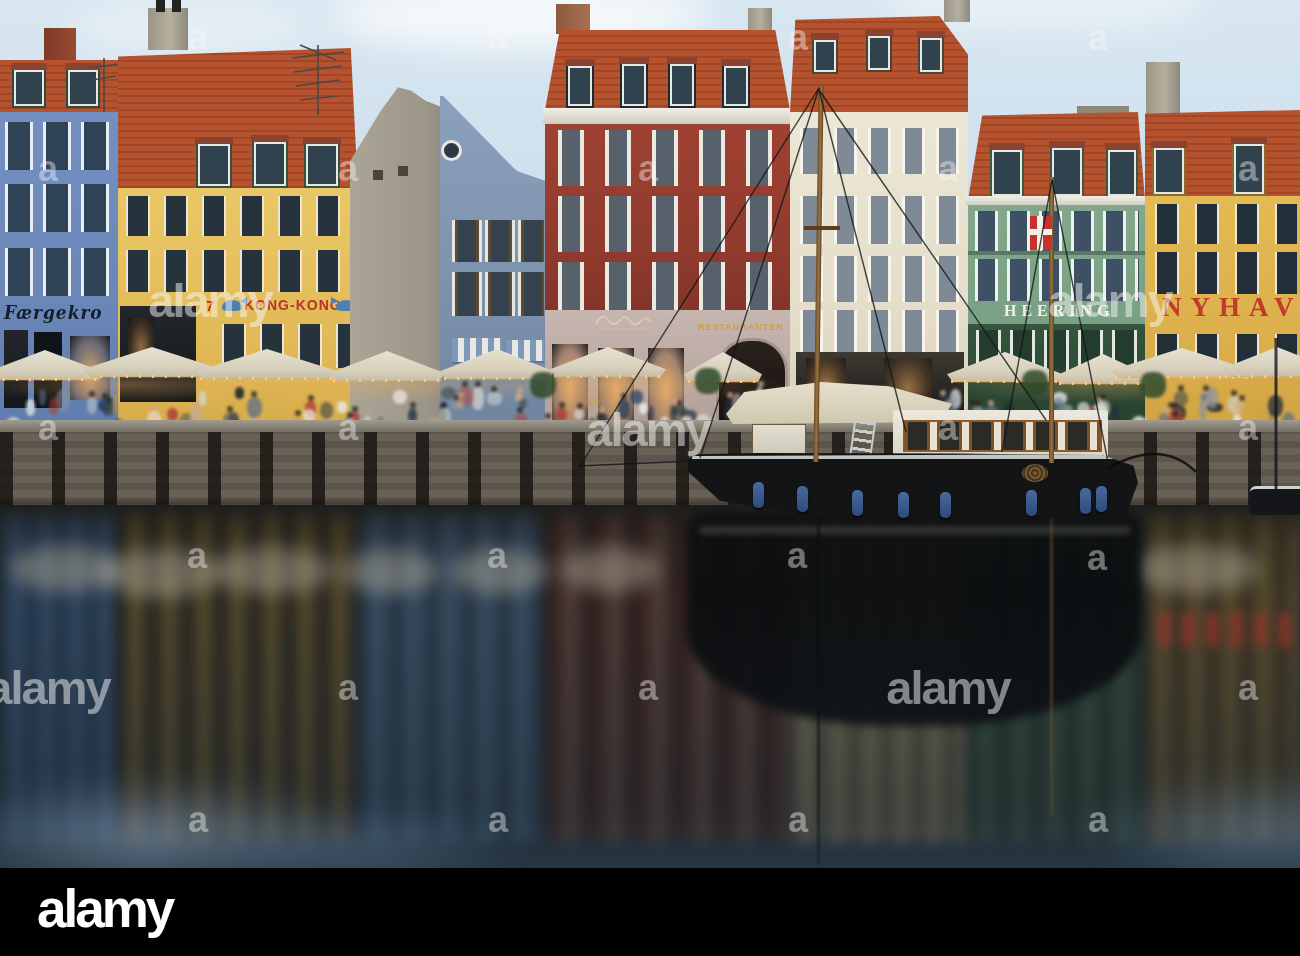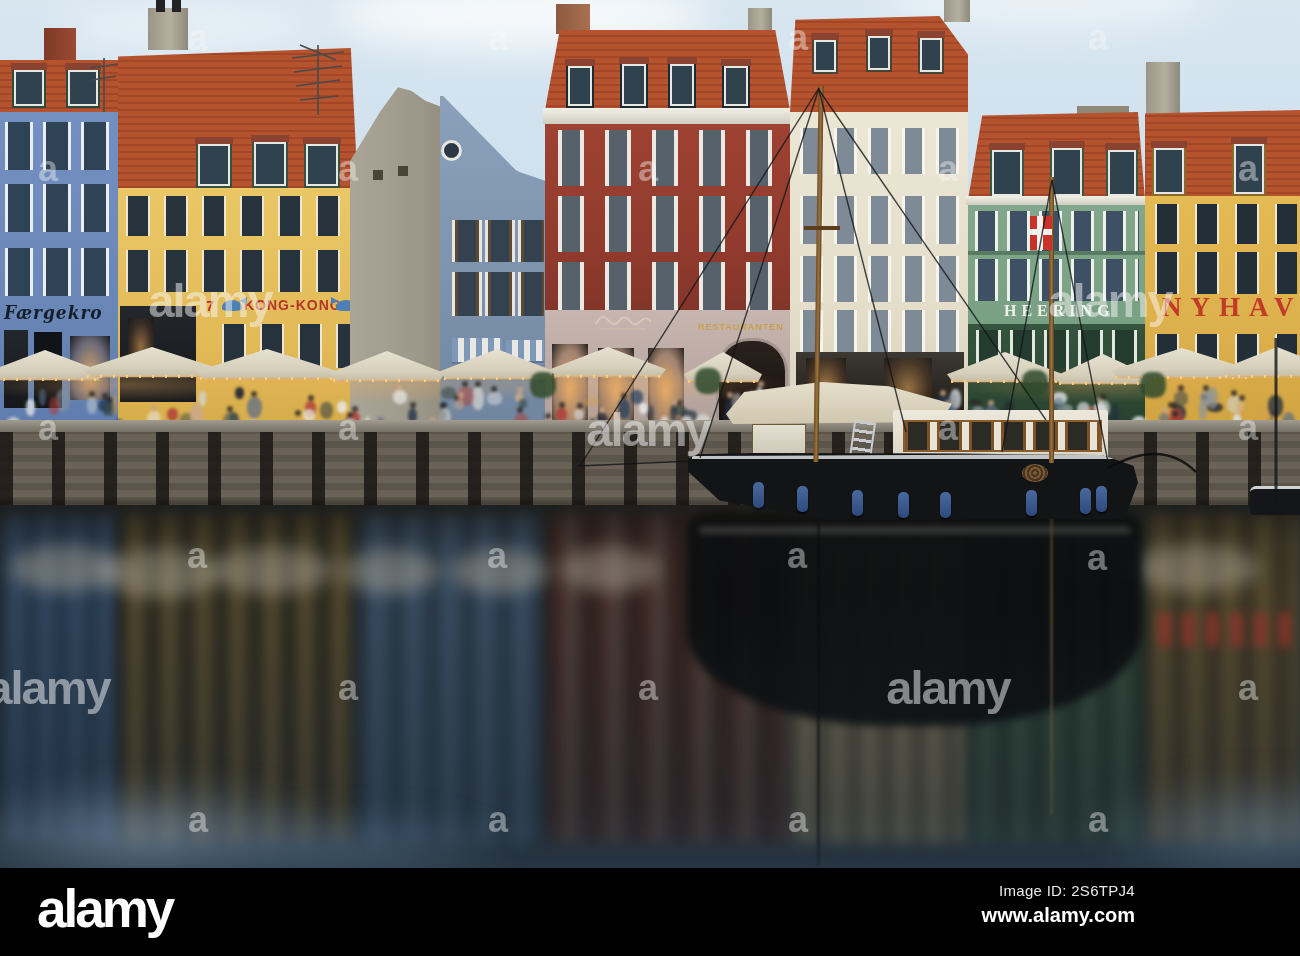--- a/index.html
+++ b/index.html
@@ -644,18 +644,14 @@
         <div class="wm-a" style="left: 1248px; top: 690px;">a</div>
         <div class="wm-a" style="left: 198px; top: 822px;">a</div>
         <div class="wm-a" style="left: 498px; top: 822px;">a</div>
         <div class="wm-a" style="left: 798px; top: 822px;">a</div>
         <div class="wm-a" style="left: 1098px; top: 822px;">a</div>
       </div>
  </div>
 
  <div class="bar">
    <div class="logo">alamy</div>
-   <div class="meta">
-     <div class="id">Image ID: 2S6TPJ4</div>
-     <div class="site">www.alamy.com</div>
-   </div>
  </div>
 </div>
 
 </body></html>

